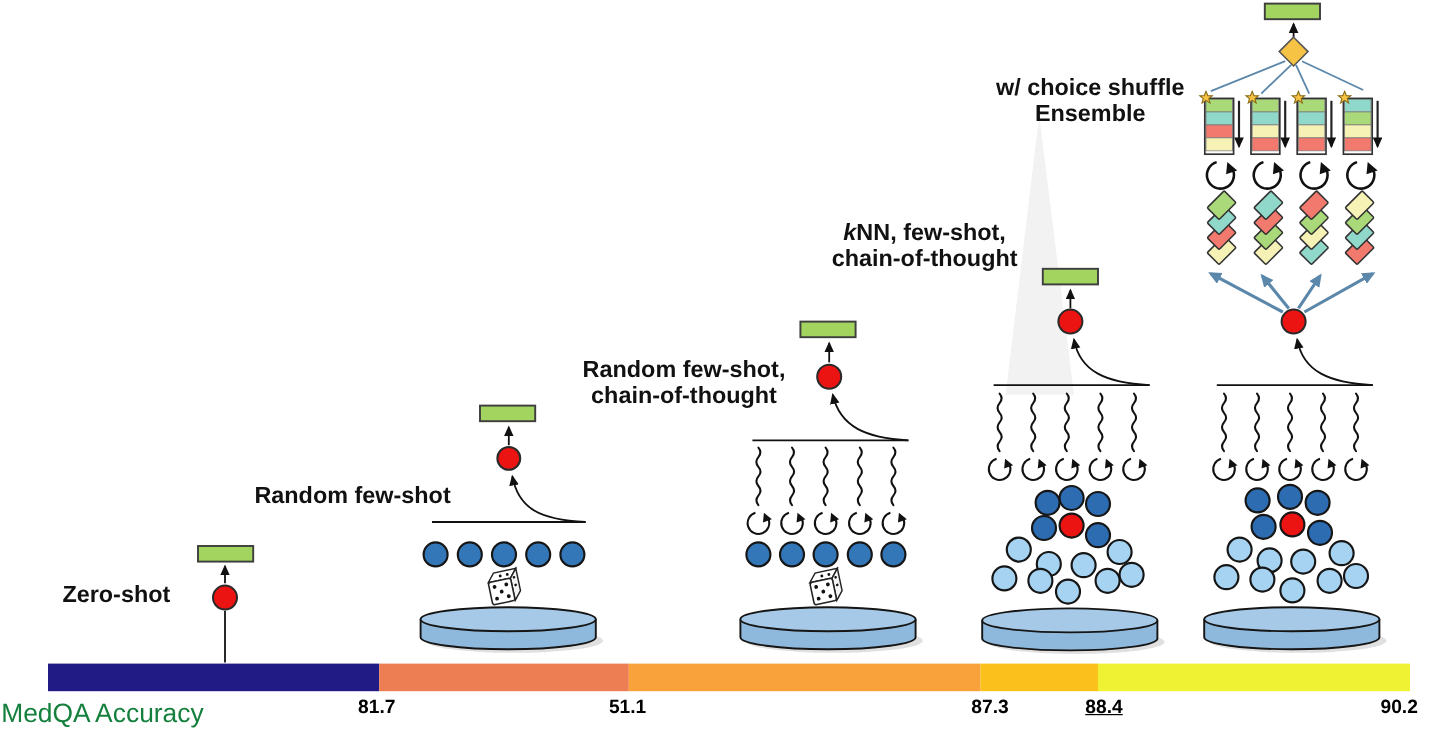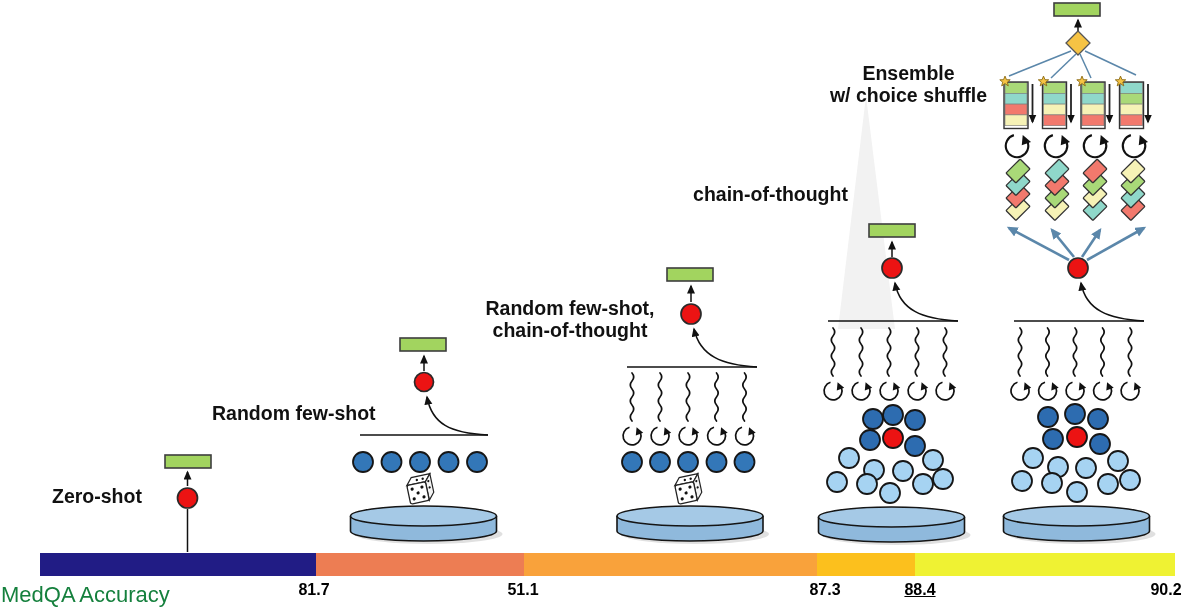--- a/index.html
+++ b/index.html
@@ -303,26 +303,27 @@
 <div class="abs glabel" style="left:52px;top:485px;">Zero-shot</div>
 
 <div class="abs glabel" style="left:212px;top:402px;">Random few-shot</div>
 
 <div class="abs glabel center" style="left:470px;top:297px;width:200px;">
   <div>Random few-shot,</div>
   <div>chain-of-thought</div>
 </div>
 
 <div class="abs glabel center" style="left:668px;top:183px;width:205px;">
+  <div><span class="it">k</span><span>NN, few-shot,</span></div>
   <div>chain-of-thought</div>
 </div>
 
 <div class="abs glabel center" style="left:806px;top:62px;width:205px;">
+  <div>w/ choice shuffle</div>
   <div>Ensemble</div>
-  <div>w/ choice shuffle</div>
 </div>
 
 <div id="bar">
   <div class="seg" style="width: 276px; background: rgb(33, 28, 133);"></div>
   <div class="seg" style="width: 208px; background: rgb(237, 125, 83);"></div>
   <div class="seg" style="width: 293px; background: rgb(249, 162, 59);"></div>
   <div class="seg" style="width: 98px; background: rgb(252, 192, 29);"></div>
   <div class="seg" style="width: 260px; background: rgb(239, 242, 51);"></div>
 </div>
 

